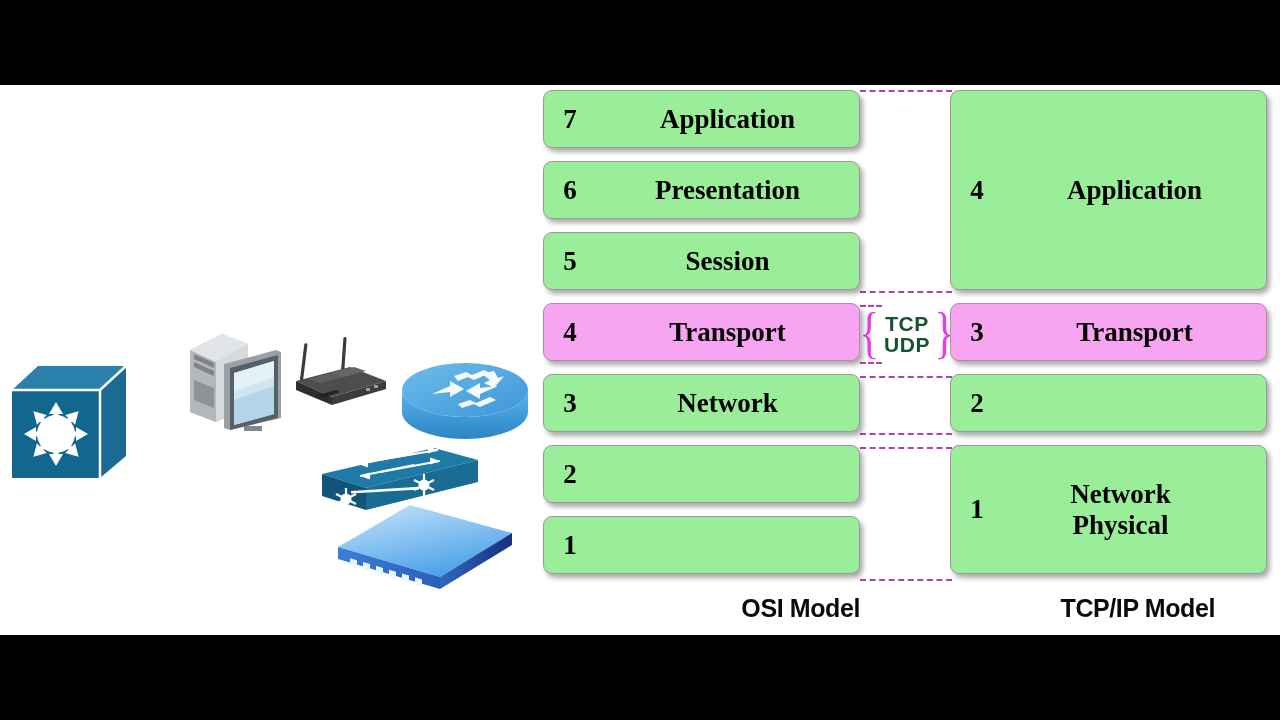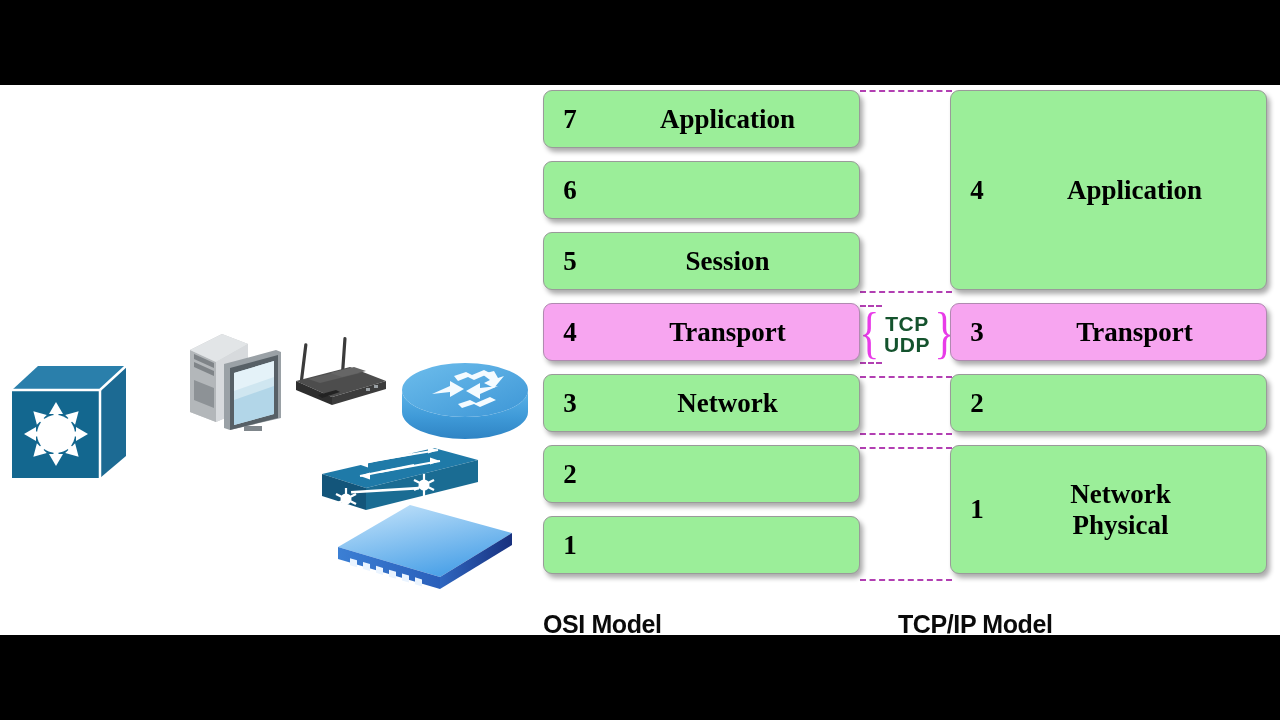--- a/index.html
+++ b/index.html
@@ -67,23 +67,22 @@
   .green { background: #9bee99; }
   .pink  { background: #f7a5f0; border-color: #b08ab0; }
 
   
   .caption {
     position: absolute;
     font-family: "Liberation Sans", sans-serif;
     font-weight: bold;
     font-size: 25px;
     color: #0a0a0a;
-    text-align: left;
+    text-align: right;
     letter-spacing: -0.4px;
-    margin-top: 16px;
   }
 
   
   .connector {
     position: absolute;
     height: 0;
     border-top: 2.5px dashed #b23fb2;
   }
 
   
@@ -337,20 +336,21 @@
       </span>
       <span class="brace">}</span>
     </div>
 
     <div class="layer-box green" style="left:543px; top:5px; width:317px; height:58px;">
       <span class="num">7</span>
       <span class="name">Application</span>
     </div>
     <div class="layer-box green" style="left:543px; top:76px; width:317px; height:58px;">
       <span class="num">6</span>
+      <span class="name">Presentation</span>
     </div>
     <div class="layer-box green" style="left:543px; top:147px; width:317px; height:58px;">
       <span class="num">5</span>
       <span class="name">Session</span>
     </div>
     <div class="layer-box pink" style="left:543px; top:218px; width:317px; height:58px;">
       <span class="num">4</span>
       <span class="name">Transport</span>
     </div>
     <div class="layer-box green" style="left:543px; top:289px; width:317px; height:58px;">

